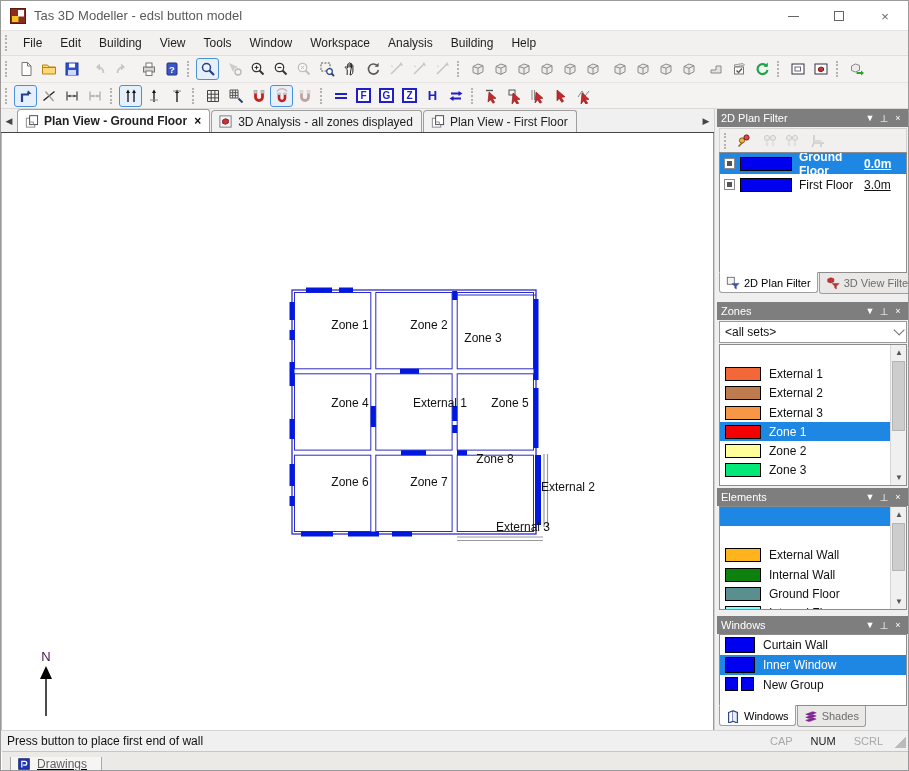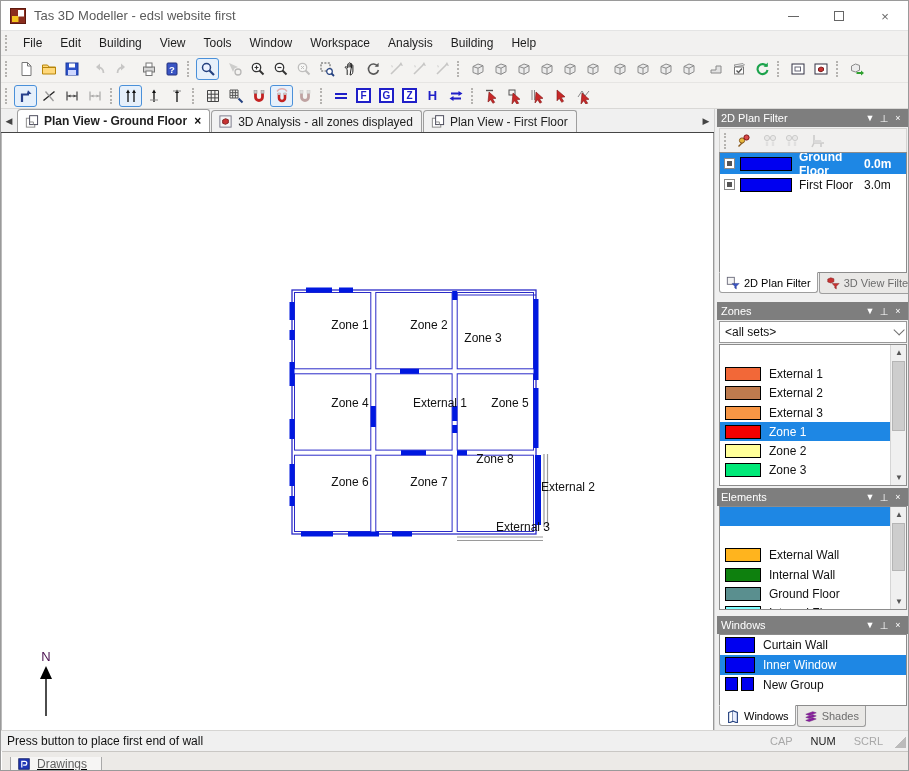--- a/index.html
+++ b/index.html
@@ -54,21 +54,21 @@
 
   
   .pf-toolbar { position:absolute; left:4px; width:188px; height:24px; background:#f1f0ef; display:flex; align-items:center; border:1px solid #d4d3d1; border-bottom:none; }
   .pf-toolbar .tb { width:22px; height:20px; }
   .floor-row { height:21px; display:flex; align-items:center; font-size:12px; color:#111; }
   .floor-row.sel { background:#1e87e4; color:#fff; font-weight:bold; }
   .floor-chk { width:11px; height:11px; border:1px solid #8a8a8a; background:#fff; margin:0 5px 0 4px; position:relative; flex:none; }
   .floor-chk::after { content:""; position:absolute; left:2px; top:2px; width:5px; height:5px; background:#555; }
   .floor-swatch { width:52px; height:14px; border:1px solid #000; flex:none; margin-right:7px; }
   .floor-name { flex:1; }
-  .floor-h { width:42px; }
+  .floor-h { width:42px;text-decoration:underline; }
 
   .panel-tabs { position:absolute; left:4px; display:flex; align-items:flex-start; height:24px; }
   .ptab { height:21px; display:flex; align-items:center; padding:0 6px; font-size:11px; color:#6c6c6c; background:#e9e8e6; border:1px solid #9e9e9e; border-top:none; border-radius:0 0 3px 3px; margin-right:1px; white-space:nowrap; }
   .ptab.active { background:#fff; color:#000; border-top:1px solid #fff; margin-top:-1px; }
   .ptab svg { width:14px; height:14px; margin-right:4px; }
 
   
   .combo { position:absolute; left:4px; width:188px; height:22px; background:#fff; border:1px solid #999; font-size:12px; color:#111; display:flex; align-items:center; padding:0 5px; }
   .combo .cspace { flex:1; }
   .combo .chev { width:8px; height:8px; border-right:1.5px solid #707070; border-bottom:1.5px solid #707070; transform:rotate(45deg) translateY(-3px); }
@@ -322,21 +322,21 @@
       </symbol>
   </defs>
 </svg>
 
 <div id="app">
 
   <div class="titlebar">
     <svg class="app-logo">
         <use href="#sym-logo"></use>
       </svg>
-    <span class="title">Tas 3D Modeller - edsl website first</span>
+    <span class="title">Tas 3D Modeller - edsl button model</span>
     <div class="win-controls">
       <div class="win-btn">
           <span class="minus"></span>
         </div>
       <div class="win-btn">
           <span class="box"></span>
         </div>
       <div class="win-btn">
           <span>×</span>
         </div>

